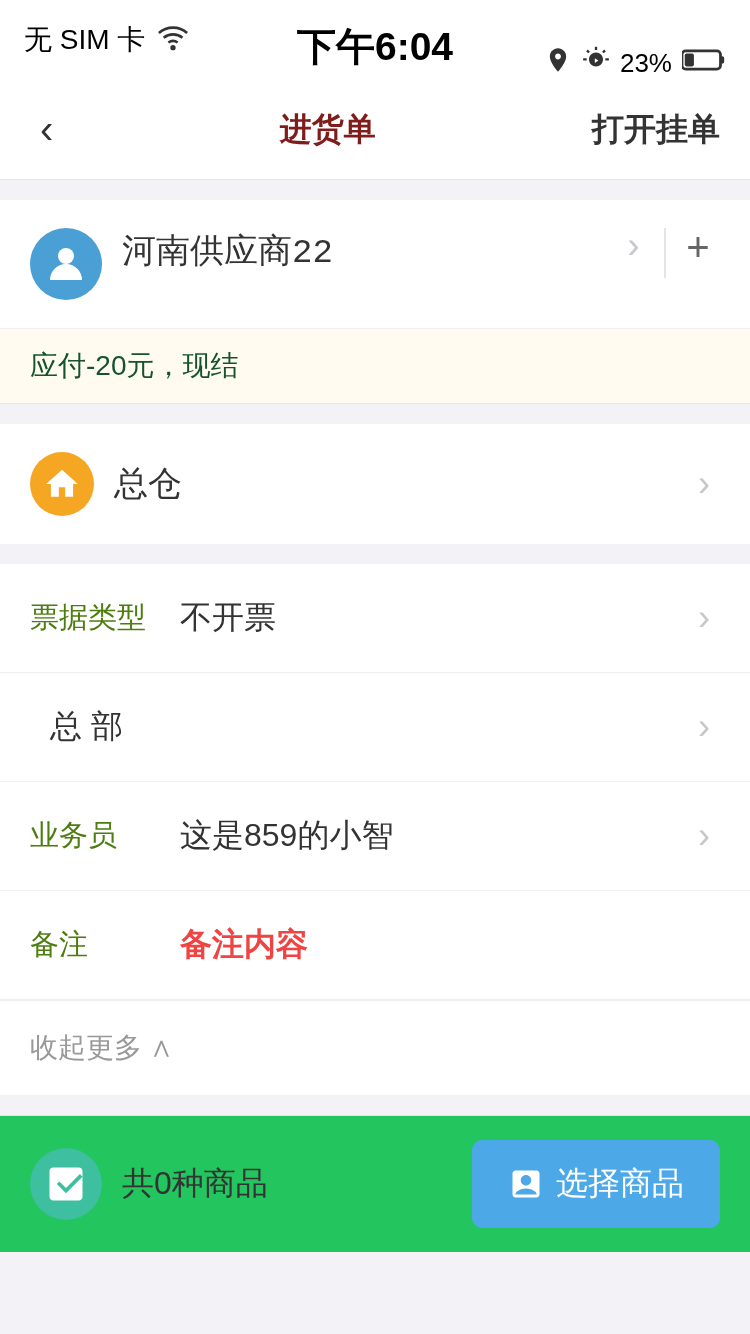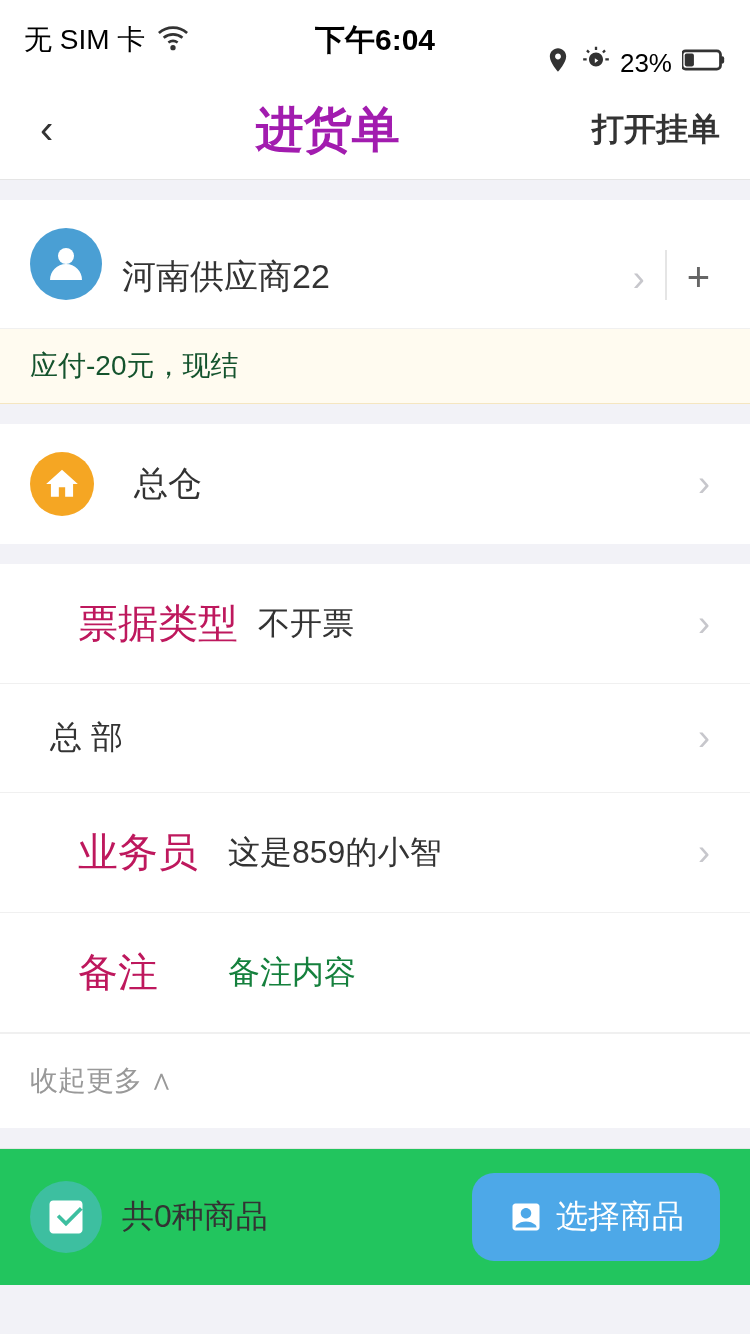--- a/index.html
+++ b/index.html
@@ -23,21 +23,21 @@
       padding: 0 24px;
       font-size: 28px;
       font-weight: 500;
     }
     .status-left {
       display: flex;
       align-items: flex-start;
       gap: 12px;
     }
     .status-center {
-      font-size: 30px;
+      font-size: 39px;
       font-weight: 600;
       position: absolute;
       left: 50%;
       transform: translateX(-50%);
       top: 20px;
     }
     .status-right {
       display: flex;
       align-items: center;
       gap: 10px;
@@ -56,23 +56,23 @@
       padding: 0 30px;
       border-bottom: 1px solid #e5e5e5;
     }
     .nav-back {
       font-size: 40px;
       color: #333;
       cursor: pointer;
       padding: 10px;
     }
     .nav-title {
-      font-size: 48px;
+      font-size: 32px;
       font-weight: 600;
-      color: #a21caf;
+      color: #7f1d1d;
     }
     .nav-action {
       font-size: 32px;
       color: #333;
       font-weight: 700;
     }
 
     
     .section-gap {
       height: 20px;
@@ -81,24 +81,25 @@
 
     
     .card {
       background: #fff;
       margin: 0;
     }
 
     
     .supplier-row {
       display: flex;
-      align-items: flex-end;
+      align-items: flex-start;
       padding: 28px 30px;
       background: #fff;
       border-bottom: 1px solid #f0f0f0;
+      font-family: Liberation Mono, monospace;
     }
     .supplier-avatar {
       width: 72px;
       height: 72px;
       border-radius: 50%;
       background: #4a9fd4;
       display: flex;
       align-items: center;
       justify-content: center;
       flex-shrink: 0;
@@ -144,46 +145,45 @@
     
     .form-row {
       display: flex;
       align-items: center;
       padding: 32px 30px;
       background: #fff;
       border-bottom: 1px solid #f0f0f0;
       min-height: 100px;
     }
     .form-label {
-      font-size: 40px;
-      color: #be185d;
+      font-size: 29px;
+      color: #4d7c0f;
       min-width: 130px;
-      margin-left: 48px;
     }
     .form-value {
       flex: 1;
       font-size: 32px;
       color: #333;
       margin-left: 20px;
     }
     .form-placeholder {
       flex: 1;
       font-size: 32px;
-      color: #15803d;
-      margin-left: 20px;
+      color: #ef4444;
+      margin-left: 20px;
+      font-weight: bold;
     }
 
     
     .warehouse-row {
       display: flex;
       align-items: center;
       padding: 28px 30px;
       background: #fff;
       border-bottom: none;
-      gap: 20px;
     }
     .warehouse-icon {
       width: 64px;
       height: 64px;
       border-radius: 50%;
       background: #f5a623;
       display: flex;
       align-items: center;
       justify-content: center;
       flex-shrink: 0;
@@ -240,21 +240,21 @@
       flex: 1;
       font-size: 32px;
       color: #333;
       margin-left: 20px;
     }
     .select-product-btn {
       background: #4da8e8;
       color: #fff;
       font-size: 32px;
       padding: 22px 36px;
-      border-radius: 22px;
+      border-radius: 10px;
       display: flex;
       align-items: center;
       gap: 12px;
       cursor: pointer;
       border: none;
     }
     .select-product-btn svg {
       width: 36px;
       height: 36px;
     }

